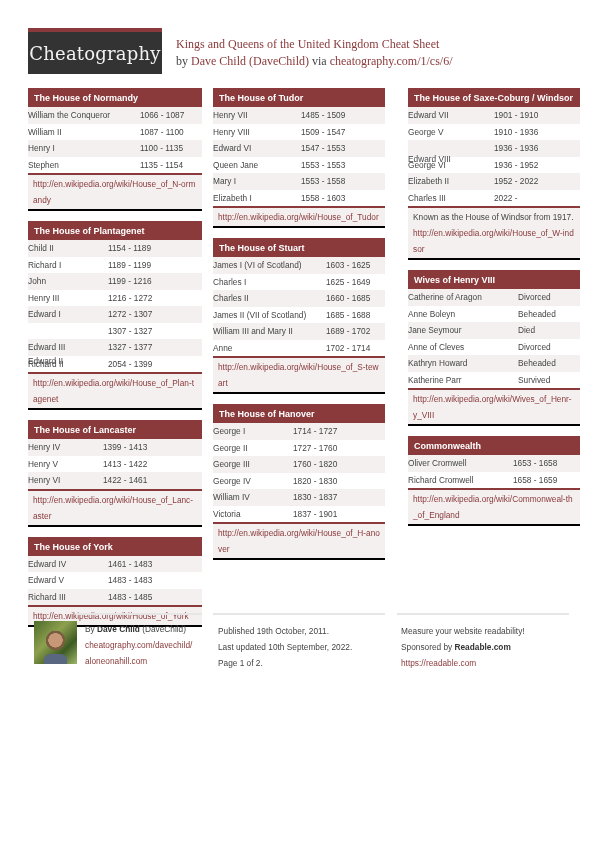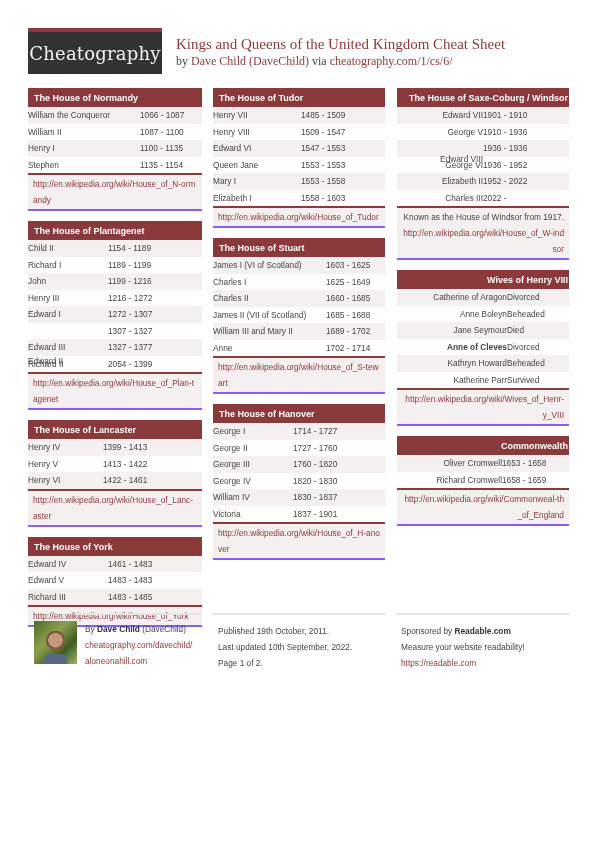--- a/index.html
+++ b/index.html
@@ -7,42 +7,42 @@
   body { position: relative; font-family: "Liberation Sans", sans-serif; color: #444; }
 
   .logo {
     position: absolute; left: 28px; top: 28px; width: 134px; height: 46px;
     background: #333333; border-top: 4px solid #8a3a3b;
     color: #f2f2f2; font-family: "DejaVu Serif", "Liberation Serif", serif;
     font-size: 18px; display: flex; align-items: center; justify-content: center;
     letter-spacing: 0.2px;
   }
   .title-block { position: absolute; left: 176px; top: 36px; font-family: "Liberation Serif", "DejaVu Serif", serif; }
-  .title { color: #8a3a3b; font-size: 15px; line-height: 17px; }
+  .title { color: #8a3a3b; font-size: 12px; line-height: 17px; }
   .byline { color: #8a3a3b; font-size: 12px; line-height: 16px; }
   .byline .via { color: #444; }
 
   .col { position: absolute; top: 88px; }
   .col1 { left: 28px; width: 174px; }
   .col2 { left: 213px; width: 172px; }
-  .col3 { left: 397px; width: 172px; text-align: right; }
+  .col3 { left: 408px; width: 172px; }
 
   .box { margin-bottom: 10px; }
   .box-header {
     background: #8a3a3b; color: #ffffff; font-size: 9px; font-weight: bold;
     height: 19px; line-height: 19px; padding-left: 5px;
     border: 1px solid #8a3a3b;
   }
   .row { display: flex; font-size: 8.3px; height: 16.5px; line-height: 16.5px; color: #444; }
   .row:nth-child(odd) { background: #f4f0f0; }
   .row:nth-child(even) { background: #ffffff; }
   .row .c1 { flex: 0 0 auto; }
   .row .c2 { flex: 0 0 auto; }
   .footer-note {
-    background: #f4f0f0; border-top: 2px solid #8a3a3b; border-bottom: 2px solid #8b5cf6;
+    background: #f4f0f0; border-top: 2px solid #8a3a3b; border-bottom: 2px solid #000000;
     font-size: 8.3px; line-height: 16px; padding: 1px 5px 1px 5px; color: #8a3a3b;
     word-break: break-all;
   }
   .footer-note .plain { color: #444; display: block; }
 
   .bottom { position: absolute; top: 613px; }
   .bottom .rule { height: 2px; background: #e6e6e6; margin-bottom: 8px; }
   .b1 { left: 28px; width: 174px; padding-left: 48px; }
   .b2 { left: 213px; width: 172px; }
   .b3 { left: 397px; width: 172px; }
@@ -298,21 +298,21 @@
         </div>
         <div class="row">
           <span class="c1" style="width: 110px;">Anne Boleyn</span>
           <span class="c2">Beheaded</span>
         </div>
         <div class="row">
           <span class="c1" style="width: 110px;">Jane Seymour</span>
           <span class="c2">Died</span>
         </div>
         <div class="row">
-          <span class="c1" style="width: 110px; font-weight: bold;">Anne of Cleves</span>
+          <span class="c1" style="width: 110px;">Anne of Cleves</span>
           <span class="c2">Divorced</span>
         </div>
         <div class="row">
           <span class="c1" style="width: 110px;">Kathryn Howard</span>
           <span class="c2">Beheaded</span>
         </div>
         <div class="row">
           <span class="c1" style="width: 110px;">Katherine Parr</span>
           <span class="c2">Survived</span>
         </div>
@@ -350,17 +350,17 @@
   <div class="rule"></div>
   <div class="b-text" style="padding-left:5px">
     <div>Published 19th October, 2011.</div>
     <div>Last updated 10th September, 2022.</div>
     <div>Page 1 of 2.</div>
   </div>
 </div>
 <div class="bottom b3">
   <div class="rule"></div>
   <div class="b-text" style="padding-left:4px">
+    <div>Measure your website readability!</div>
     <div><span>Sponsored by </span><span class="bold">Readable.com</span></div>
-    <div>Measure your website readability!</div>
     <div class="b-link">https://readable.com</div>
   </div>
 </div>
 
 </body></html>

